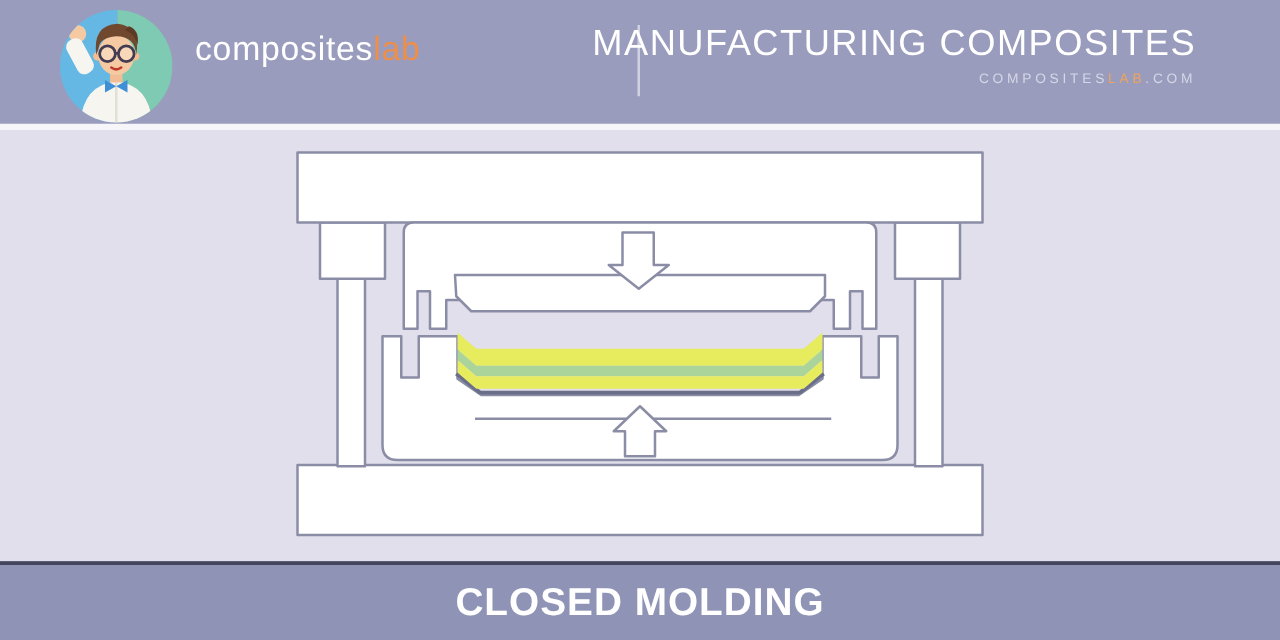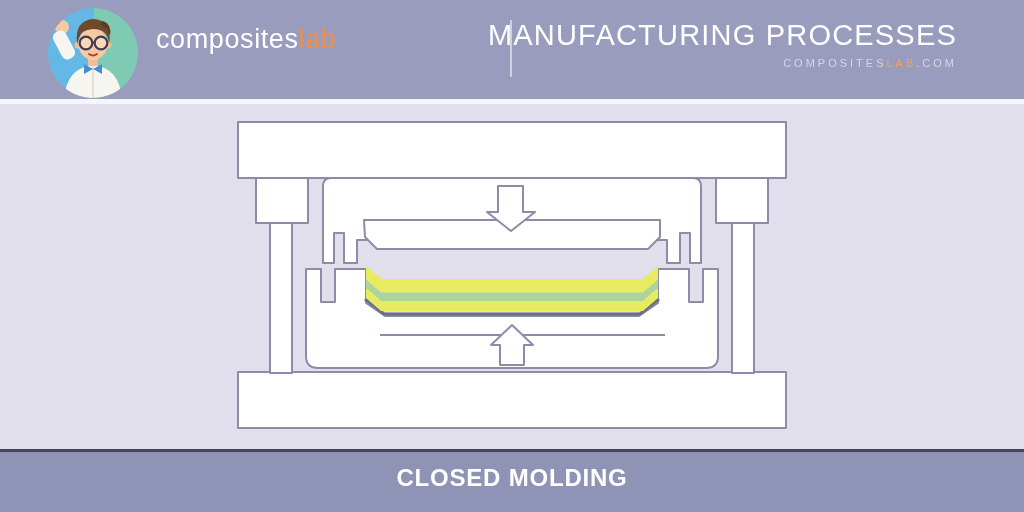--- a/index.html
+++ b/index.html
@@ -39,21 +39,21 @@
     background:#e0dfeb;
   }
   .main svg{position:absolute;left:0;top:0;}
   
   .footer{
     position:absolute;left:0;top:449px;width:1024px;height:63px;
     background:#8f93b5;border-top:3px solid #44465f;box-sizing:border-box;
   }
   .footer-title{
     position:absolute;left:0;top:12px;width:1024px;text-align:center;
-    color:#ffffff;font-size:24px;font-weight:700;letter-spacing:.8px;
+    color:#ffffff;font-size:31px;font-weight:700;letter-spacing:.8px;
   }
 </style>
 </head>
 <body>
 
 <div class="header">
 
   <div class="avatar-wrap">
     <svg width="90" height="90" viewBox="0 0 90 90">
       <defs>
@@ -92,21 +92,21 @@
       </g>
     </svg>
   </div>
 
   <div class="brand">
     <span class="b1">composites</span><span class="b2">lab</span>
   </div>
 
   <div class="header-divider"></div>
 
-  <div class="header-title">MANUFACTURING PROCESSES</div>
+  <div class="header-title">MANUFACTURING COMPOSITES</div>
 
   <div class="header-site">
     <span>COMPOSITES</span><span class="accent">LAB</span><span>.COM</span>
   </div>
 </div>
 
 <div class="main">
   <svg width="1024" height="345" viewBox="0 104 1024 345" stroke-linejoin="round">
     <g fill="#ffffff" stroke="#8b8da6" stroke-width="2">
 

